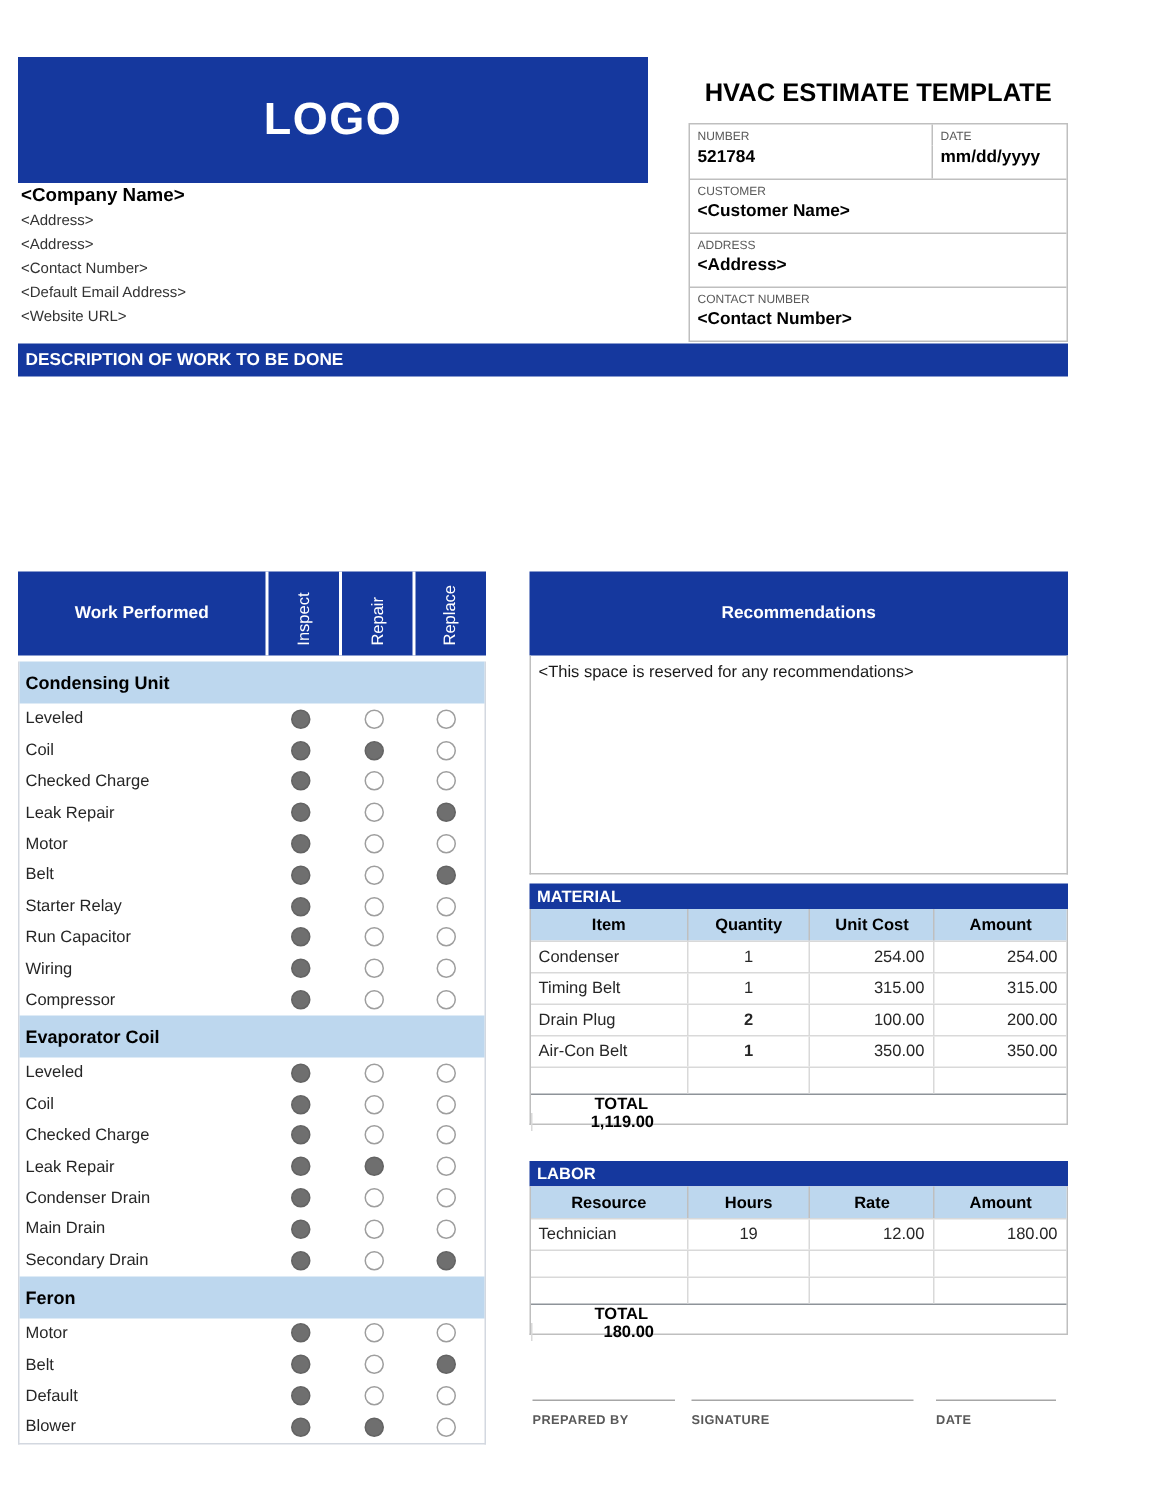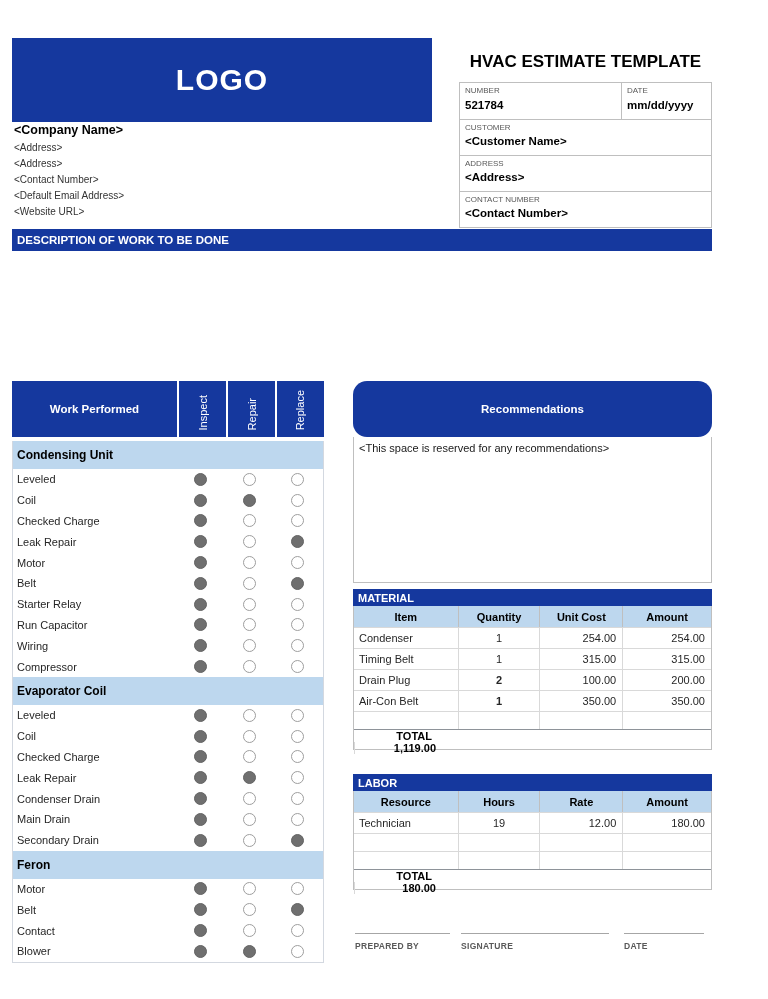--- a/index.html
+++ b/index.html
@@ -51,21 +51,21 @@
   .wt-label { width:163px; font-size:11px; color:#262626; padding-left:4px; }
   .wt-cell { width:49px; display:flex; align-items:center; justify-content:center; }
   .wt-cell:last-child { width:47px; }
   .radio { width:13px; height:13px; border-radius:50%; }
   .radio.filled { background:#6F6F6F; border:1px solid #636363; }
   .radio.empty { background:#fff; border:1.4px solid #9E9E9E; }
 
   
   .rec-header { position:absolute; left:353px; top:381px; width:359px; height:56px;
     background:var(--blue); color:#fff; font-size:11.5px; font-weight:700;
-    display:flex; align-items:center; justify-content:center;border-radius:14px; }
+    display:flex; align-items:center; justify-content:center; }
   .rec-body { position:absolute; left:353px; top:437px; width:359px; height:146px;
     border:1px solid #BFBFBF; border-top:none; font-size:11px; color:#1a1a1a; padding:5px 5px; }
 
   .sec-bar { position:absolute; width:359px; height:17px; background:var(--blue);
     color:#fff; font-size:11px; font-weight:700; display:flex; align-items:center; padding-left:5px; }
   .mini-table { position:absolute; width:359px; border:1px solid #BFBFBF; border-top:none;
     font-size:11px; background:#fff; }
   .mt-head { display:flex; background:var(--ltblue); font-weight:700; color:#000; height:21px; }
   .mt-head > div { display:flex; align-items:center; justify-content:center;
     border-right:1px solid #BFBFBF; }
@@ -370,21 +370,21 @@
           <div class="radio filled"></div>
         </div>
         <div class="wt-cell">
           <div class="radio empty"></div>
         </div>
         <div class="wt-cell">
           <div class="radio filled"></div>
         </div>
       </div>
       <div class="wt-row">
-        <div class="wt-label">Contact</div>
+        <div class="wt-label">Default</div>
         <div class="wt-cell">
           <div class="radio filled"></div>
         </div>
         <div class="wt-cell">
           <div class="radio empty"></div>
         </div>
         <div class="wt-cell">
           <div class="radio empty"></div>
         </div>
       </div>

